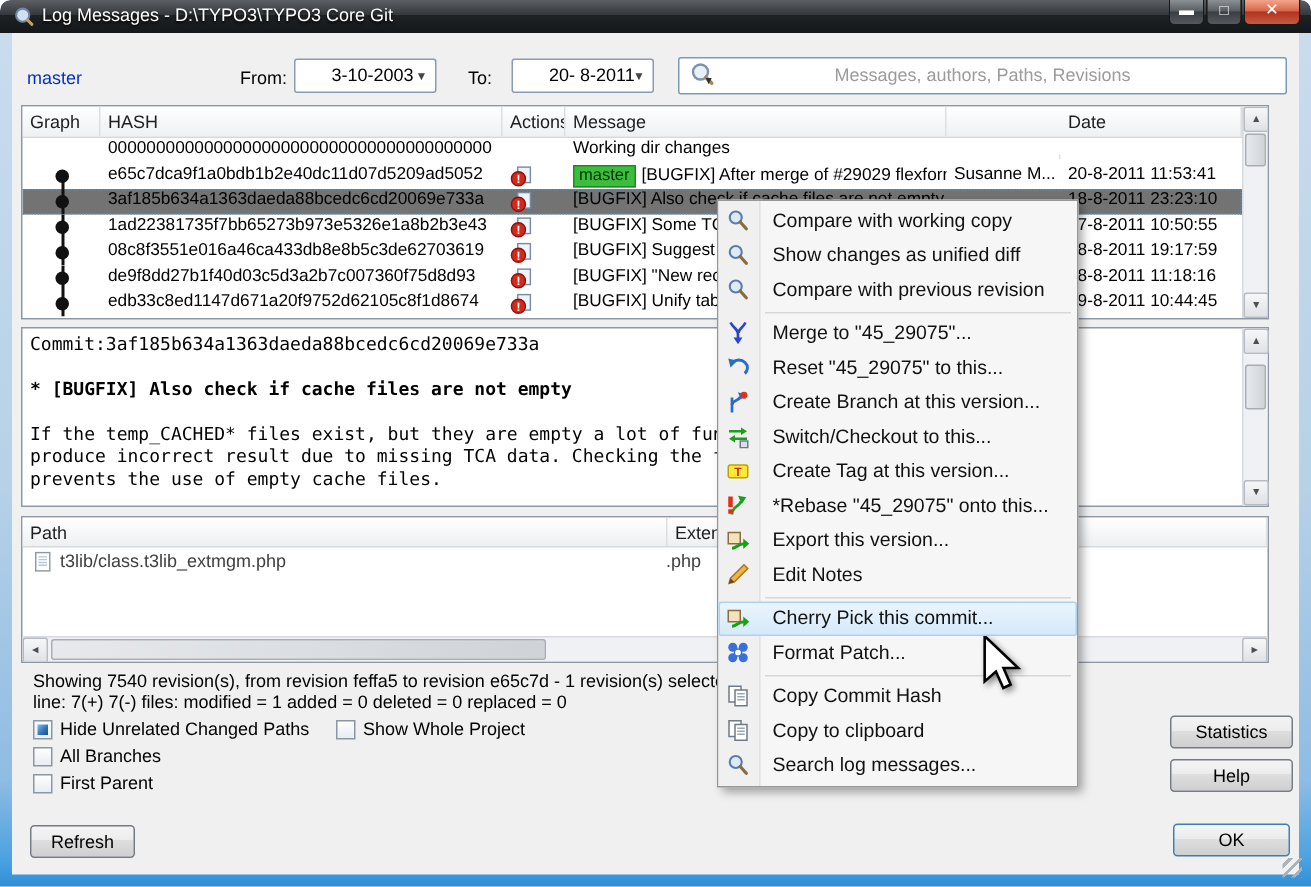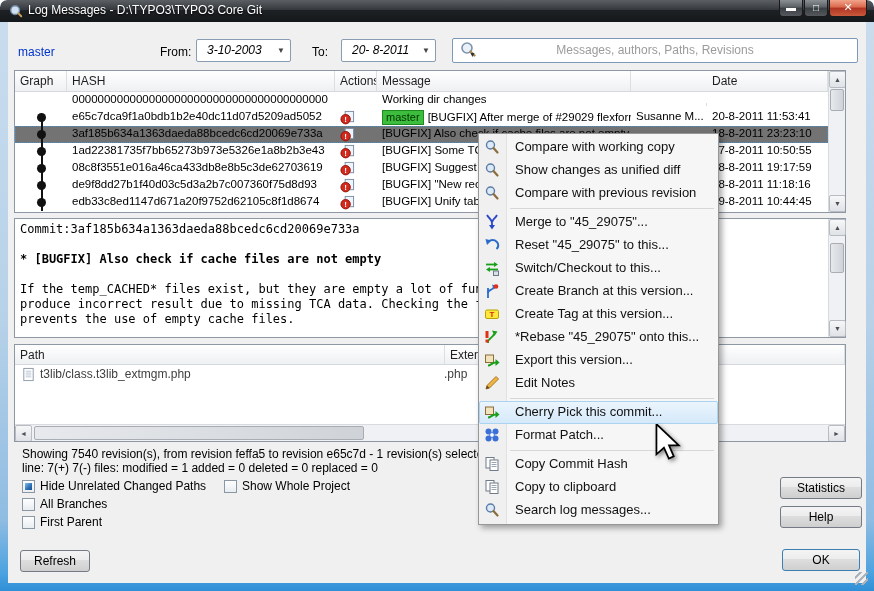--- a/index.html
+++ b/index.html
@@ -14,21 +14,21 @@
     text-shadow:0 1px 2px #000;white-space:nowrap;}
   .app-icon{position:absolute;left:9px;top:4px;width:14px;height:14px;}
   .winbtn{position:absolute;top:0;height:17px;border:1px solid #1a1a1a;border-top:none;
     border-radius:0 0 4px 4px;background:linear-gradient(180deg,#8b9095,#5a5f64 45%,#3a3f43 50%,#55595d);
     color:#fff;text-align:center;font-size:10px;line-height:15px;cursor:default;}
   .winbtn.close{background:linear-gradient(180deg,#f2a48c,#d9674a 45%,#b13322 50%,#c85a3c);}
   .dlg{position:absolute;left:8px;top:22px;width:858px;height:561px;background:#f0f0f0;}
   .lbl{position:absolute;font-size:12px;color:#000;white-space:nowrap;}
   .link{color:#0033cc;}
   .combo{position:absolute;height:23px;background:#fff;border:1px solid #8a9cb2;border-radius:2px;
-    font-size:12px;line-height:21px;padding-left:10px;color:#000;font-style:italic;}
+    font-size:12px;line-height:21px;padding-left:24px;color:#000;}
   .combo .arr{position:absolute;right:5px;top:1px;font-size:8px;color:#444;line-height:20px;}
   .searchbox{position:absolute;left:452px;top:38px;width:406px;height:25px;background:#fff;
     border:1px solid #7c9ab7;border-radius:2px;}
   .searchbox .ph{position:absolute;left:0;right:0;top:4px;text-align:center;color:#9b9b9b;font-size:12px;}
   .panel{position:absolute;background:#fff;border:1px solid #8e98a4;}
   .thead{position:absolute;left:0;top:0;right:0;height:21px;display:flex;
     background:linear-gradient(180deg,#ffffff,#f5f6f8 60%,#eef0f2);border-bottom:1px solid #d5d8dc;}
   .th{font-size:12px;color:#1e1e1e;padding:3px 0 0 5px;border-right:1px solid #dcdfe2;
     white-space:nowrap;overflow:hidden;}
   .row{position:relative;height:17px;display:flex;font-size:11.5px;white-space:nowrap;}
@@ -317,35 +317,35 @@
           </svg>
         </span><span>Merge to "45_29075"...</span></div>
       <div class="mi"><span class="ic">
           <svg viewBox="0 0 16 16">
             <path d="M12.5 12 A5 4.5 0 1 0 4.5 4.5" fill="none" stroke="#2b6cc8" stroke-width="2"></path>
             <path d="M1.5 2 L7.5 3.5 L3 8 Z" fill="#2b6cc8"></path>
           </svg>
         </span><span>Reset "45_29075" to this...</span></div>
       <div class="mi"><span class="ic">
           <svg viewBox="0 0 16 16">
+            <path d="M4 15 V5" stroke="#2b6cc8" stroke-width="1.8" fill="none"></path>
+            <path d="M4 10 C4 6.5,8.5 7.5,9.5 4.5" fill="none" stroke="#2b6cc8" stroke-width="1.8"></path>
+            <polygon points="8,1.5 13,3 9.8,6.5" fill="#2b6cc8"></polygon>
+            <circle cx="12" cy="3.5" r="2.3" fill="#e03018"></circle>
+          </svg>
+        </span><span>Create Branch at this version...</span></div>
+      <div class="mi"><span class="ic">
+          <svg viewBox="0 0 16 16">
             <line x1="2" y1="4.5" x2="10" y2="4.5" stroke="#18a018" stroke-width="1.8"></line>
             <polygon points="10,2 14,4.5 10,7" fill="#18a018"></polygon>
             <line x1="14" y1="9.5" x2="6" y2="9.5" stroke="#18a018" stroke-width="1.8"></line>
             <polygon points="6,7 2,9.5 6,12" fill="#18a018"></polygon>
             <rect x="9.5" y="11" width="5" height="4.5" fill="#d8e0ea" stroke="#6b7a8a"></rect>
           </svg>
         </span><span>Switch/Checkout to this...</span></div>
-      <div class="mi"><span class="ic">
-          <svg viewBox="0 0 16 16">
-            <path d="M4 15 V5" stroke="#2b6cc8" stroke-width="1.8" fill="none"></path>
-            <path d="M4 10 C4 6.5,8.5 7.5,9.5 4.5" fill="none" stroke="#2b6cc8" stroke-width="1.8"></path>
-            <polygon points="8,1.5 13,3 9.8,6.5" fill="#2b6cc8"></polygon>
-            <circle cx="12" cy="3.5" r="2.3" fill="#e03018"></circle>
-          </svg>
-        </span><span>Create Branch at this version...</span></div>
       <div class="mi"><span class="ic">
           <svg viewBox="0 0 16 16">
             <rect x="1.5" y="4" width="13" height="8.5" rx="1.5" fill="#ffe83a" stroke="#b7a400"></rect>
             <text x="8" y="11" font-size="8" font-weight="bold" fill="#d02818" text-anchor="middle" font-family="sans-serif">T</text>
           </svg>
         </span><span>Create Tag at this version...</span></div>
       <div class="mi"><span class="ic">
           <svg viewBox="0 0 16 16">
             <path d="M4 14 C4 8,9 9.5,10 5" fill="none" stroke="#18a018" stroke-width="1.8"></path>
             <polygon points="8,1.5 13.5,2.5 10.5,7" fill="#18a018"></polygon>

